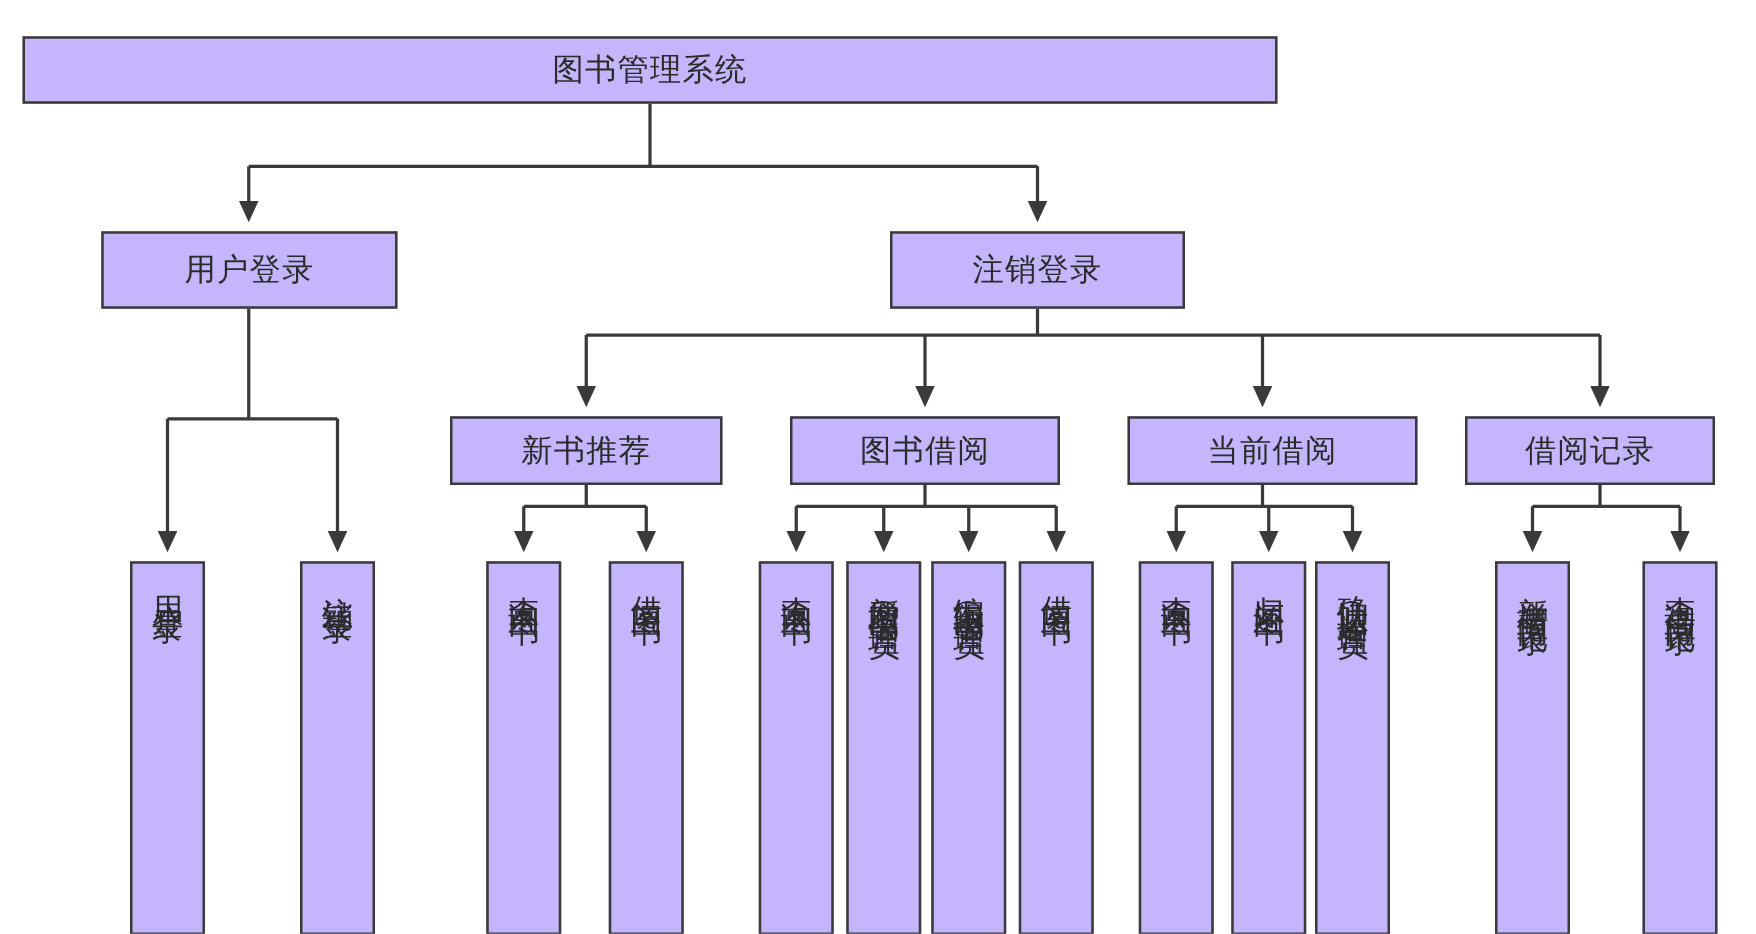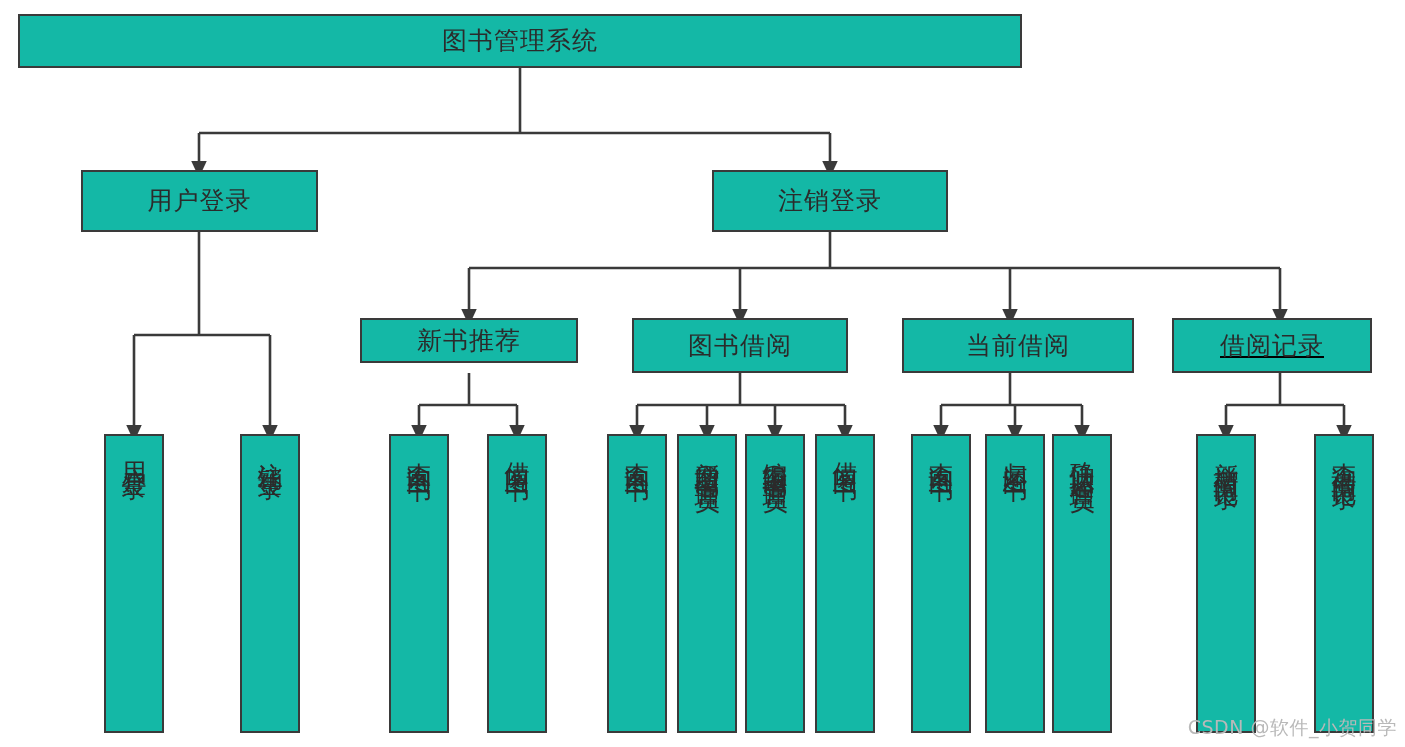--- a/index.html
+++ b/index.html
@@ -1,22 +1,22 @@
 <!DOCTYPE html>
 <html><head>
 <meta charset="utf-8">
 <style>
   html,body{margin:0;padding:0;background:#ffffff;}
   body{width:1405px;height:747px;overflow:hidden;
        font-family:"DejaVu Sans","Liberation Sans",sans-serif;}
   #diagram-root{position:relative;width:1405px;height:747px;background:#fff;}
   svg#connectors{position:absolute;left:0;top:0;width:1405px;height:747px;}
-  .node{position:absolute;box-sizing:border-box;background:#14b8a6;
+  .node{position:absolute;box-sizing:border-box;background:#c4b5fd;
         border:2.5px solid #3a3a3a;display:flex;align-items:center;
-        justify-content:center;overflow:hidden;}
+        justify-content:center;overflow:hidden;margin-top:15px;}
   .node-label{color:#2b2b2b;line-height:1.18;white-space:pre;text-align:center;}
   .h-node .node-label{font-size:25px;letter-spacing:1px;}
   .v-node{align-items:flex-start;padding-top:6px;}
   .v-node .node-label{writing-mode:vertical-rl;text-orientation:upright;
         font-size:25px;letter-spacing:5px;line-height:1;}
   .v-node.long .node-label{letter-spacing:4px;}
   #watermark{position:absolute;right:8px;bottom:6px;font-size:19px;
         color:#b9b9b9;letter-spacing:0.5px;white-space:nowrap;
         pointer-events:none;}
 </style>
@@ -79,30 +79,30 @@
     <span class="node-label">图书管理系统</span>
   </div>
 
   <div class="node h-node" id="n-l2-0" style="left: 81px; top: 170px; width: 237px; height: 62px;">
     <span class="node-label">用户登录</span>
   </div>
   <div class="node h-node" id="n-l2-1" style="left: 712px; top: 170px; width: 236px; height: 62px;">
     <span class="node-label">注销登录</span>
   </div>
 
-  <div class="node h-node" id="n-l3-0" style="left: 360px; top: 318px; width: 218px; height: 45px;">
+  <div class="node h-node" id="n-l3-0" style="left: 360px; top: 318px; width: 218px; height: 55px;">
     <span class="node-label">新书推荐</span>
   </div>
   <div class="node h-node" id="n-l3-1" style="left: 632px; top: 318px; width: 216px; height: 55px;">
     <span class="node-label">图书借阅</span>
   </div>
   <div class="node h-node" id="n-l3-2" style="left: 902px; top: 318px; width: 232px; height: 55px;">
     <span class="node-label">当前借阅</span>
   </div>
-  <div class="node h-node" id="n-l3-3" style="left: 1172px; top: 318px; width: 200px; height: 55px; text-decoration: underline;">
+  <div class="node h-node" id="n-l3-3" style="left: 1172px; top: 318px; width: 200px; height: 55px;">
     <span class="node-label">借阅记录</span>
   </div>
 
   <div class="node v-node" id="n-lf-0" style="left: 104px; top: 434px; width: 60px; height: 299px;">
     <span class="node-label">用户登录</span>
   </div>
   <div class="node v-node" id="n-lf-1" style="left: 240px; top: 434px; width: 60px; height: 299px;">
     <span class="node-label">注销登录</span>
   </div>
   <div class="node v-node" id="n-lf-2" style="left: 389px; top: 434px; width: 60px; height: 299px;">
@@ -132,14 +132,13 @@
   <div class="node v-node long" id="n-lf-10" style="left: 1052px; top: 434px; width: 60px; height: 299px;">
     <span class="node-label">确认归还（管理员）</span>
   </div>
   <div class="node v-node" id="n-lf-11" style="left: 1196px; top: 434px; width: 60px; height: 299px;">
     <span class="node-label">新增借阅记录</span>
   </div>
   <div class="node v-node" id="n-lf-12" style="left: 1314px; top: 434px; width: 60px; height: 299px;">
     <span class="node-label">查询借阅记录</span>
   </div>
 
-  <div id="watermark">CSDN @软件_小贺同学</div>
 </div>
 
 </body></html>

